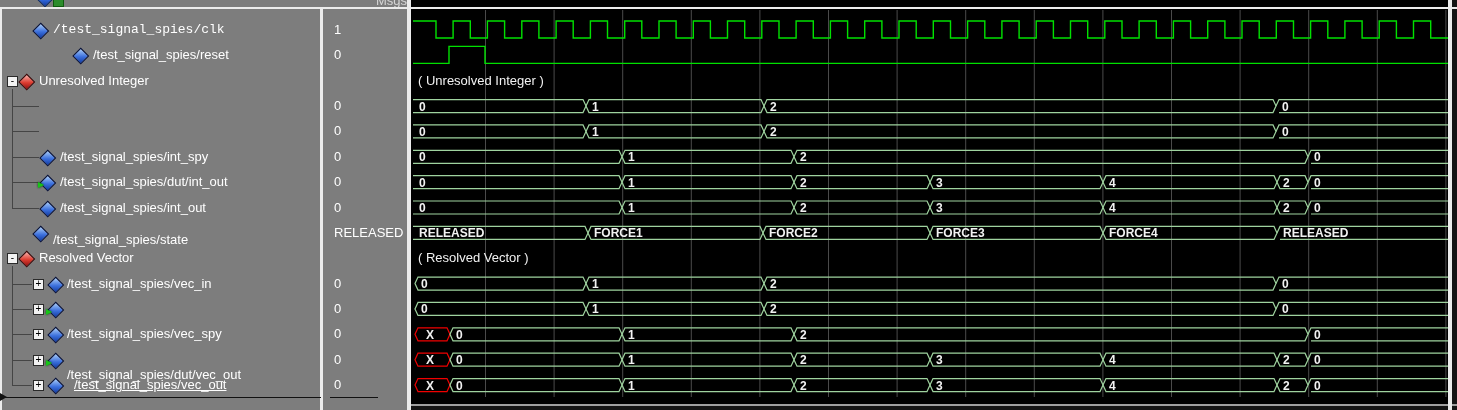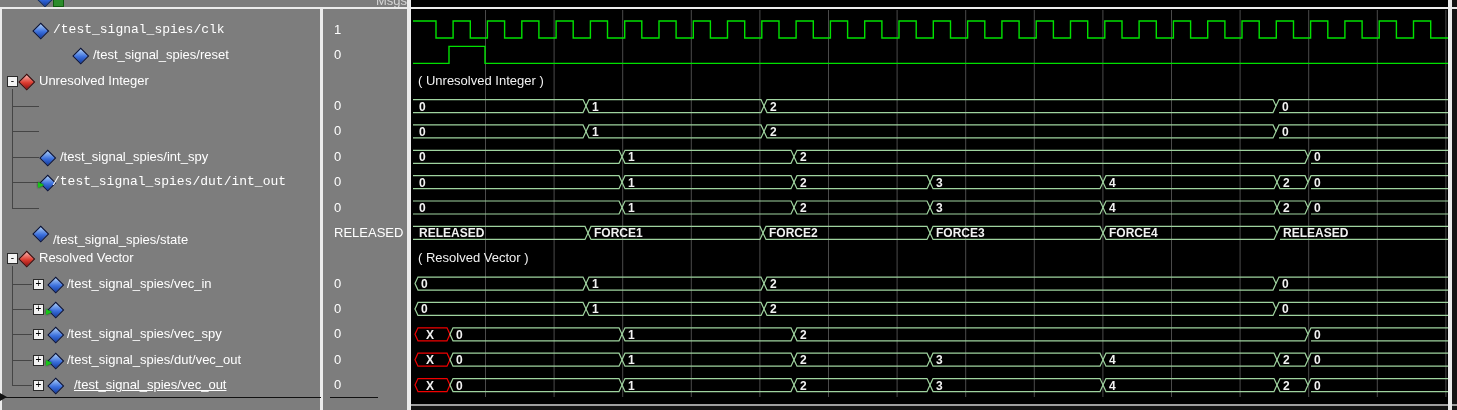--- a/index.html
+++ b/index.html
@@ -65,21 +65,27 @@
         <div class="diamond dia-blue" style="left: 40px; top: 4px;">
           <div class="dshape"></div>
         </div>
         <div class="sig-label" style="left: 60px;">/test_signal_spies/int_spy</div>
       </div>
       <div class="sig-row" style="top: 171.16px;">
         <div class="diamond dia-blue" style="left: 40px; top: 4px;">
           <div class="dshape"></div>
         </div>
         <div class="dut-arrow" style="left: 38px; top: 11px;"></div>
-        <div class="sig-label" style="left: 52px; font-family: Liberation Mono, monospace;">/test_signal_spies/dut/int_out</div>
+        <div class="sig-label" style="left: 60px;">/test_signal_spies/dut/int_out</div>
+      </div>
+      <div class="sig-row" style="top: 196.52px;">
+        <div class="diamond dia-blue" style="left: 40px; top: 4px;">
+          <div class="dshape"></div>
+        </div>
+        <div class="sig-label" style="left: 60px;">/test_signal_spies/int_out</div>
       </div>
       <div class="sig-row" style="top: 221.88px;">
         <div class="diamond dia-blue" style="left: 33px; top: 4px;">
           <div class="dshape"></div>
         </div>
         <div class="sig-label" style="left: 53px; margin-top: 7px;">/test_signal_spies/state</div>
       </div>
       <div class="sig-row" style="top: 247.24px;">
         <div class="ebox" style="left: 7px; top: 6px;">-</div>
         <div class="diamond dia-red" style="left: 19px; top: 4px;">
@@ -107,21 +113,21 @@
           <div class="dshape"></div>
         </div>
         <div class="sig-label" style="left: 67px;">/test_signal_spies/vec_spy</div>
       </div>
       <div class="sig-row" style="top: 348.68px;">
         <div class="ebox" style="left: 33px; top: 6px;">+</div>
         <div class="diamond dia-blue" style="left: 48px; top: 4px;">
           <div class="dshape"></div>
         </div>
         <div class="dut-arrow" style="left: 46px; top: 11px;"></div>
-        <div class="sig-label" style="left: 67px;">/test_signal_spies/dut/vec_out</div>
+        <div class="sig-label" style="left: 67px; margin-top: 15px;">/test_signal_spies/dut/vec_out</div>
       </div>
       <div class="sig-row" style="top: 374.04px;">
         <div class="ebox" style="left: 33px; top: 6px;">+</div>
         <div class="diamond dia-blue" style="left: 48px; top: 4px;">
           <div class="dshape"></div>
         </div>
         <div class="sig-label" style="left: 74px; text-decoration: underline;">/test_signal_spies/vec_out</div>
       </div>
       <div class="tree" style="left: 12px; top: 88.72px; width: 1px; height: 118.8px;"></div>
       <div class="tree" style="left: 12px; top: 106.08px; width: 27px; height: 1px;"></div>

